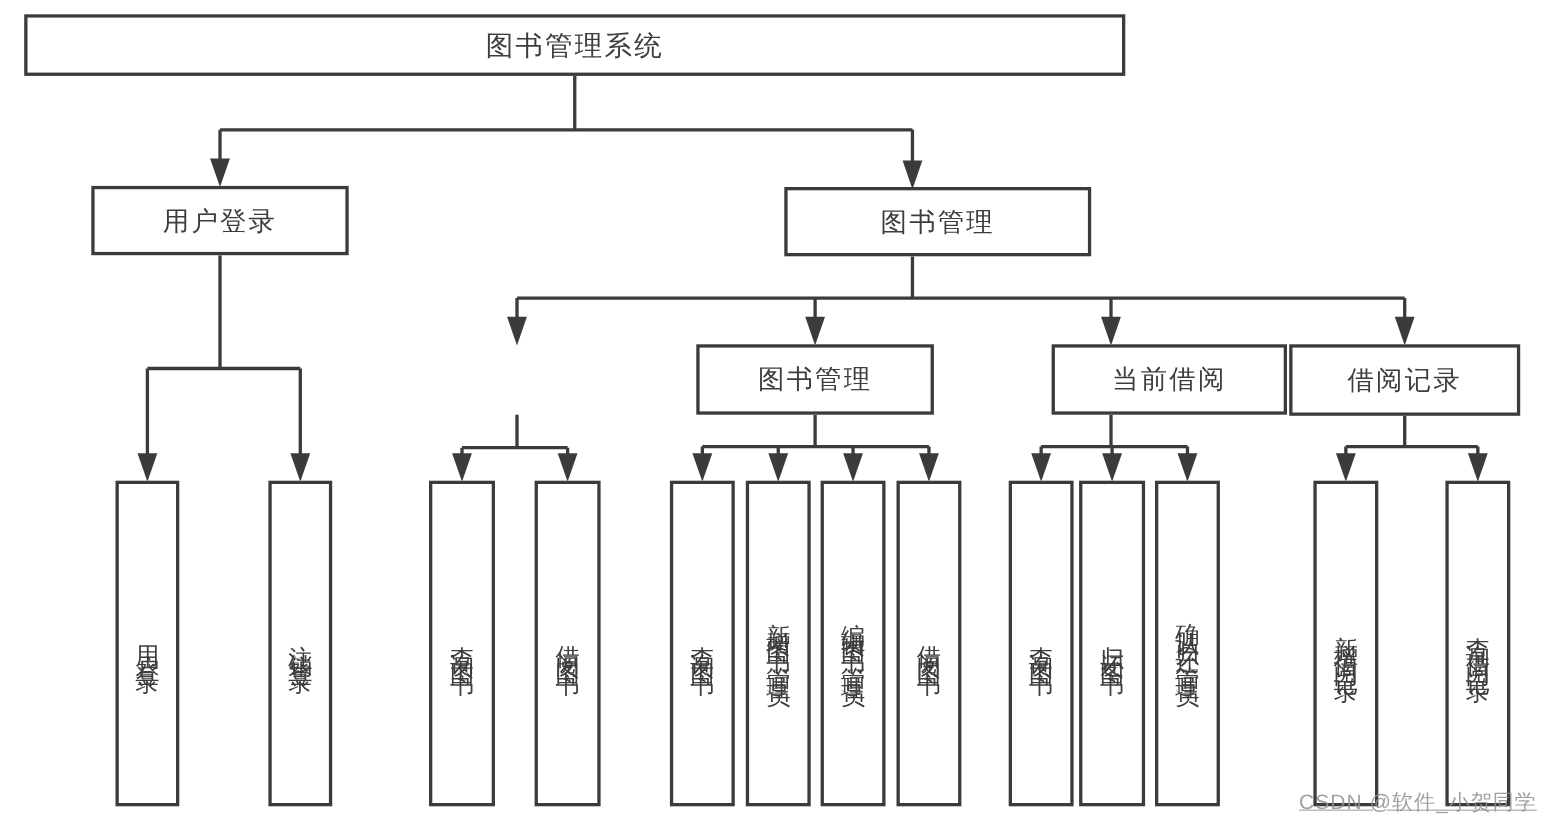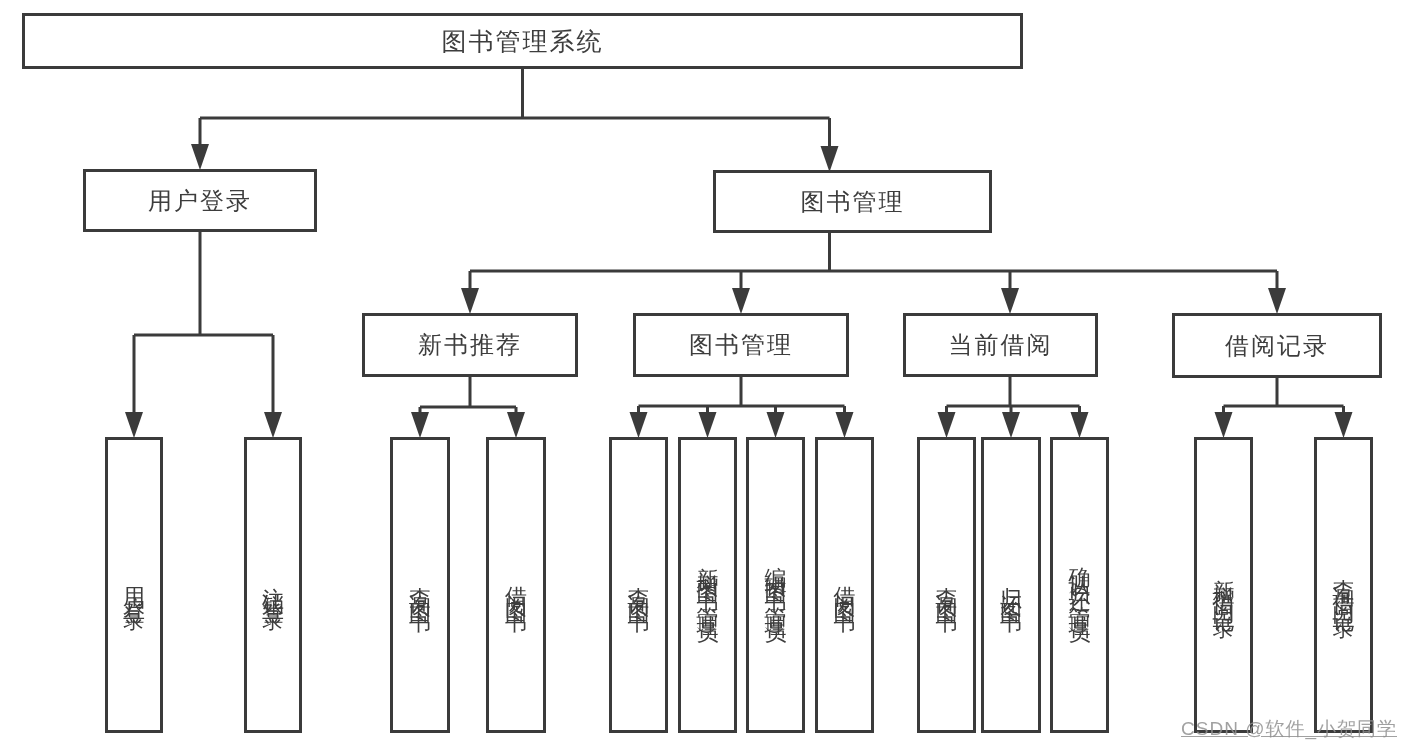--- a/index.html
+++ b/index.html
@@ -75,27 +75,24 @@
     <span>图书管理系统</span>
   </div>
 
   <div class="node hbox" style="left:83px;top:169px;width:234px;height:63px">
     <span>用户登录</span>
   </div>
   <div class="node hbox" style="left:713px;top:170px;width:279px;height:63px">
     <span>图书管理</span>
   </div>
 
-  <div class="node hbox" style="left:362px;top:313px;width:216px;height:64px">
-    <span>新书推荐</span>
-  </div>
   <div class="node hbox" style="left:633px;top:313px;width:216px;height:64px">
     <span>图书管理</span>
   </div>
-  <div class="node hbox" style="left:903px;top:313px;width:195px;height:64px">
+  <div class="node hbox" style="left:956px;top:313px;width:214px;height:64px">
     <span>当前借阅</span>
   </div>
   <div class="node hbox" style="left:1172px;top:313px;width:210px;height:65px">
     <span>借阅记录</span>
   </div>
 
   <div class="node vbox" style="left:105px;top:437px;width:58px;height:296px">
     <span>用户登录</span>
   </div>
   <div class="node vbox" style="left:244px;top:437px;width:58px;height:296px">

